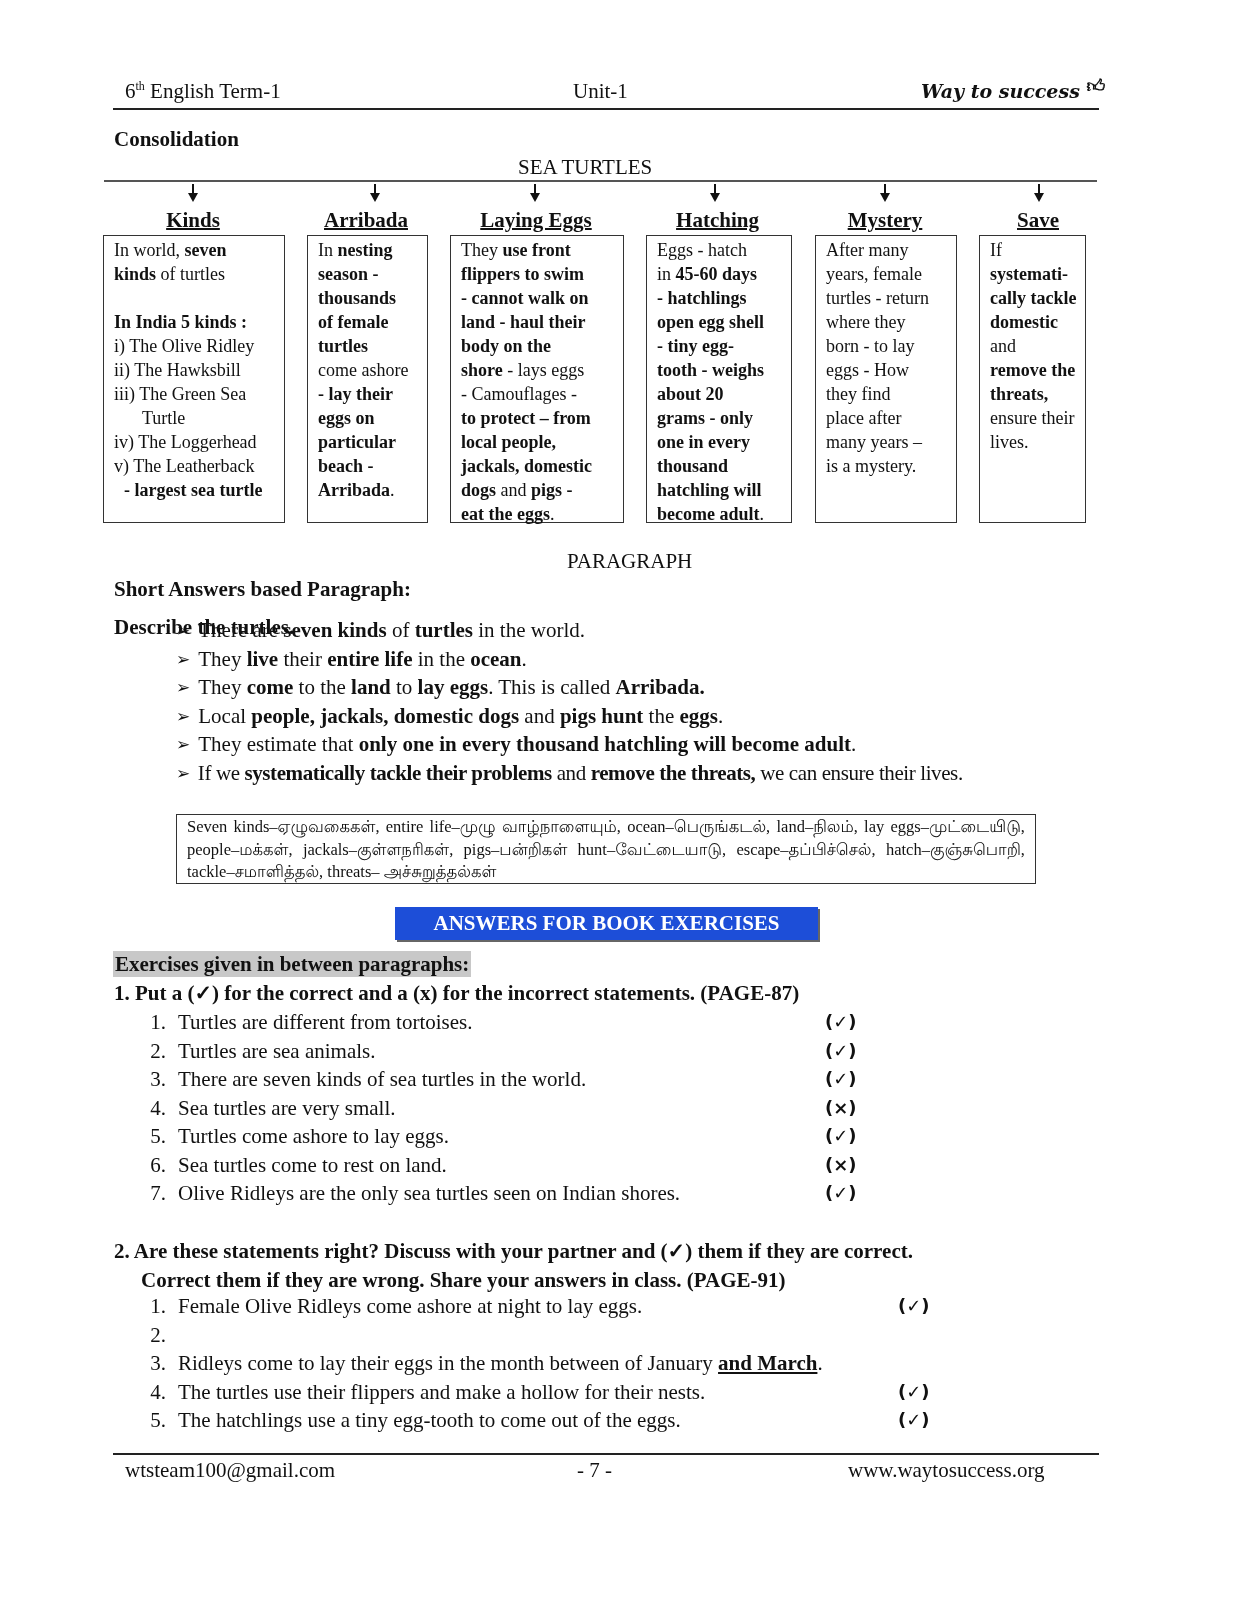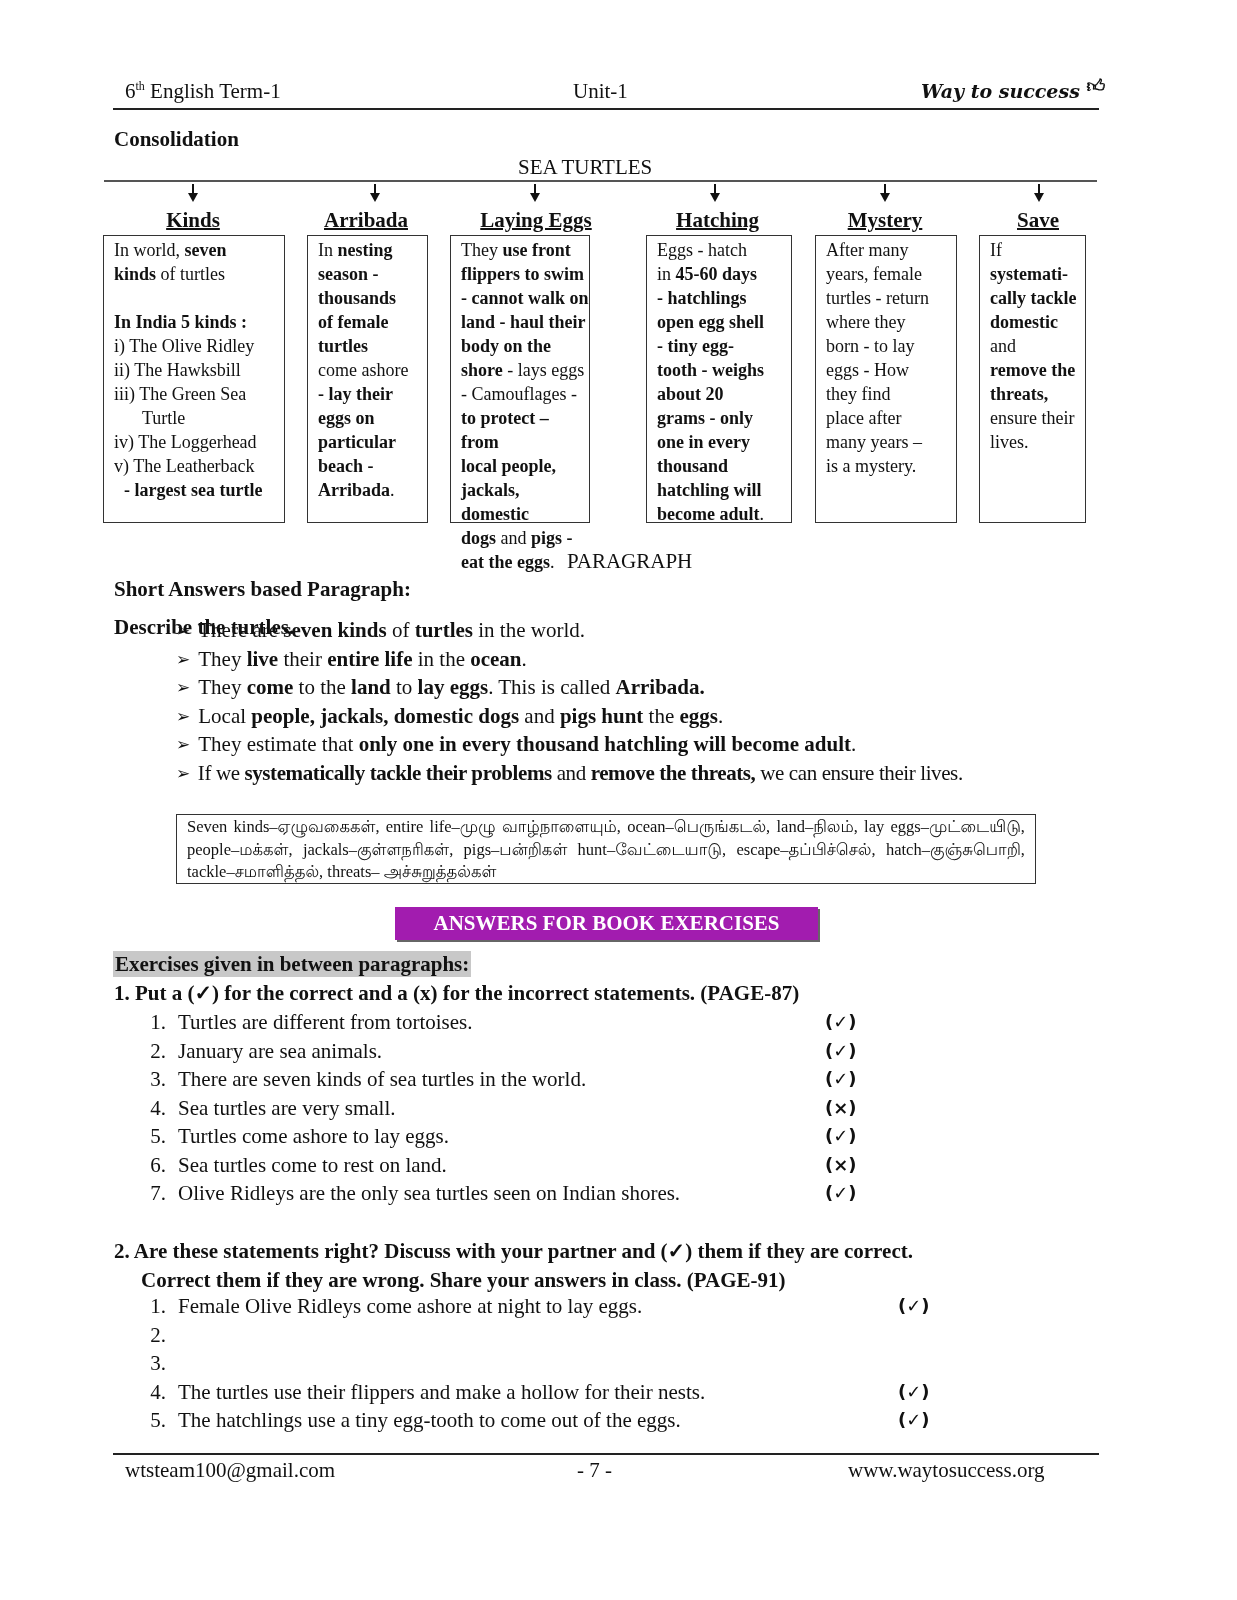--- a/index.html
+++ b/index.html
@@ -12,21 +12,21 @@
   .u { text-decoration:underline; }
   .arrow { width:0; height:0; }
   .arrow .stem { position:absolute; left:-1px; top:0; width:2px; height:10px; background:#111; }
   .arrow .head { position:absolute; left:-5px; top:9px; width:0; height:0; border-left:5px solid transparent; border-right:5px solid transparent; border-top:9px solid #111; }
   .col-title { font-weight:bold; font-size:21px; text-decoration:underline; text-decoration-thickness:2px; text-align:center; top:208px; }
   .box { border:1.5px solid #333; top:235px; height:288px; box-sizing:border-box; padding:2px 0 0 10px; font-size:18px; line-height:24px; }
   .box p { margin:0; }
   .bullets { left:176px; font-size:21px; line-height:27.5px; top:617px; }
   .bullets div::before { content:"\27A2"; font-size:17px; margin-right:8px; position:relative; top:-1px; }
   .gloss { left:176px; top:814px; width:860px; height:70px; border:1.5px solid #333; box-sizing:border-box; padding:1px 10px; font-size:16.5px; line-height:22.5px; text-align:justify; }
-  .banner { left:395px; top:907px; width:423px; height:33px; background:#a21caf; color:#fff; font-weight:bold; font-size:21px; text-align:center; line-height:33px; box-shadow:2px 2px 0 #666; }
+  .banner { left:395px; top:907px; width:423px; height:33px; background:#1d4ed8; color:#fff; font-weight:bold; font-size:21px; text-align:center; line-height:33px; box-shadow:2px 2px 0 #666; }
   .hl { background:#c8c8c8; }
   .q-list { font-size:21px; line-height:28.5px; }
   .q-row { position:relative; height:28.5px; }
   .q-num { position:absolute; width:26px; text-align:right; }
   .q-txt { position:absolute; left:38px; white-space:nowrap; }
   .q-ans { position:absolute; font-family:"DejaVu Sans", sans-serif; font-weight:bold; font-size:18px; }
   .foot { font-size:21px; top:1458px; }
 </style>
 </head>
 <body>
@@ -98,21 +98,21 @@
   <p><b>of female</b></p>
   <p><b>turtles</b></p>
   <p>come ashore</p>
   <p><b>- lay their</b></p>
   <p><b>eggs on</b></p>
   <p><b>particular</b></p>
   <p><b>beach -</b></p>
   <p><b>Arribada</b><span>.</span></p>
 </div>
 
-<div class="abs box" style="left:450px; width:140px;">
+<div class="abs box" style="left:450px; width:174px;">
   <p><span>They </span><b>use front</b></p>
   <p><b>flippers to swim</b></p>
   <p><b>- cannot walk on</b></p>
   <p><b>land - haul their</b></p>
   <p><b>body on the</b></p>
   <p><b>shore</b><span> - lays eggs</span></p>
   <p>- Camouflages  -</p>
   <p><b>to protect – from</b></p>
   <p><b>local people,</b></p>
   <p><b>jackals, domestic</b></p>
@@ -184,21 +184,21 @@
 <div class="abs bold" style="left:114px; top:981px; font-size:21px;">1. Put a (✓) for the correct and a (x) for the incorrect statements. (PAGE-87)</div>
 
 <div class="abs q-list" style="left:140px; top:1008px; width:740px;">
   <div class="q-row">
       <span class="q-num">1.</span>
       <span class="q-txt">Turtles are different from tortoises.</span>
       <span class="q-ans" style="left:685px;">(✓)</span>
     </div>
   <div class="q-row">
       <span class="q-num">2.</span>
-      <span class="q-txt">January are sea animals.</span>
+      <span class="q-txt">Turtles are sea animals.</span>
       <span class="q-ans" style="left:685px;">(✓)</span>
     </div>
   <div class="q-row">
       <span class="q-num">3.</span>
       <span class="q-txt">There are seven kinds of sea turtles in the world.</span>
       <span class="q-ans" style="left:685px;">(✓)</span>
     </div>
   <div class="q-row">
       <span class="q-num">4.</span>
       <span class="q-txt">Sea turtles are very small.</span>
@@ -230,20 +230,21 @@
   <div class="q-row">
       <span class="q-num">1.</span>
       <span class="q-txt">Female Olive Ridleys come ashore at night to lay eggs.</span>
       <span class="q-ans" style="left:758px;">(✓)</span>
     </div>
   <div class="q-row">
       <span class="q-num">2.</span>
     </div>
   <div class="q-row">
       <span class="q-num">3.</span>
+      <span class="q-txt"><span>Ridleys come to lay their eggs in the month between of January </span><b class="u">and March</b><span>.</span></span>
     </div>
   <div class="q-row">
       <span class="q-num">4.</span>
       <span class="q-txt">The turtles use their flippers and make a hollow for their nests.</span>
       <span class="q-ans" style="left:758px;">(✓)</span>
     </div>
   <div class="q-row">
       <span class="q-num">5.</span>
       <span class="q-txt">The hatchlings use a tiny egg-tooth to come out of the eggs.</span>
       <span class="q-ans" style="left:758px;">(✓)</span>

